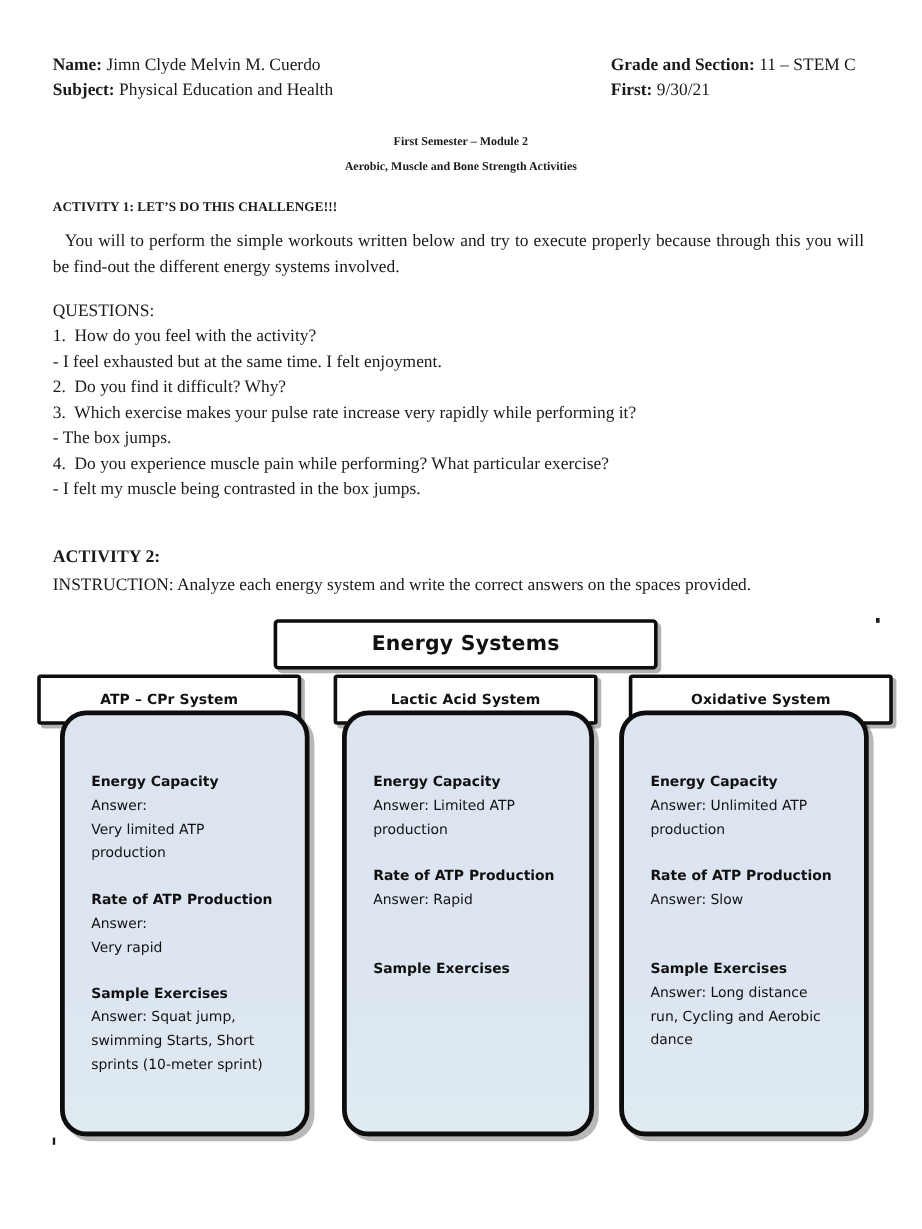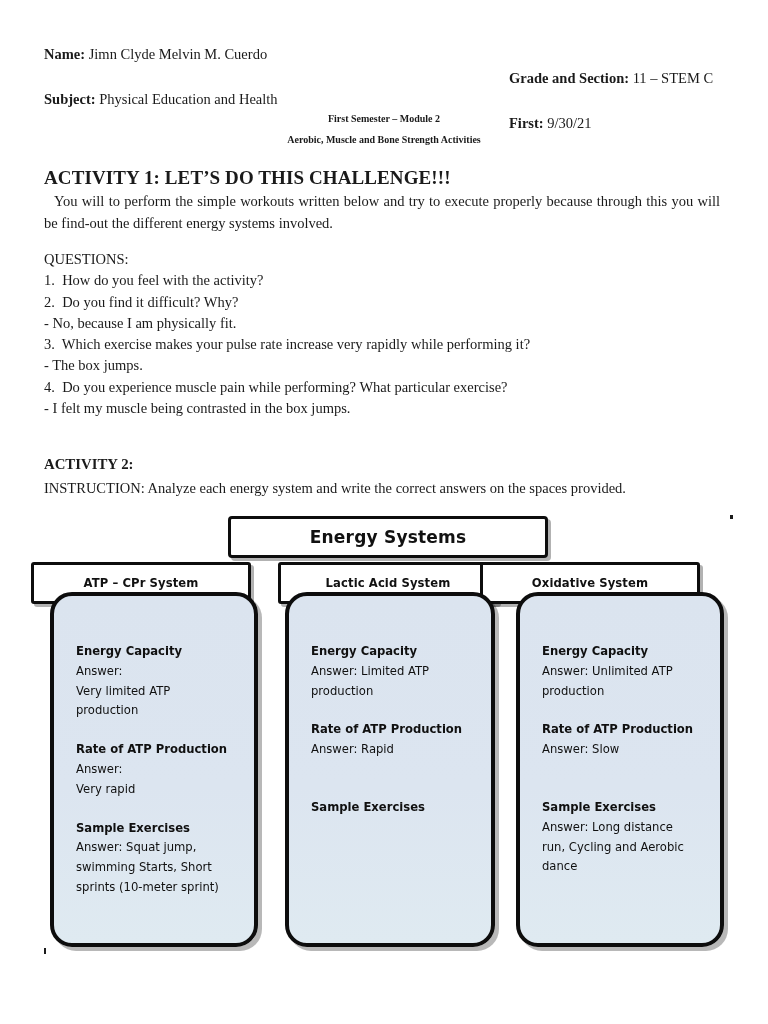--- a/index.html
+++ b/index.html
@@ -29,42 +29,42 @@
     top: 44px;
     width: 680px;
     font-size: 14.5px;
     line-height: 21px;
   }
   .meta-row {
     display: flex;
     width: 100%;
   }
   .meta-left { width: 465px; }
-  .meta-right { flex: 1; margin-top: 24px; }
+  .meta-right { flex: 1; }
   .lbl { font-weight: bold; }
 
   
   .title-block {
     position: absolute;
     left: 0;
     right: 0;
     top: 108px;
     text-align: center;
     font-weight: bold;
     font-size: 10px;
     line-height: 21px;
   }
 
   
   .act1-head {
     position: absolute;
     left: 44px;
     top: 167px;
     font-weight: bold;
-    font-size: 19px;
+    font-size: 11px;
     letter-spacing: .1px;
   }
   .act1-body {
     position: absolute;
     left: 44px;
     top: 190px;
     width: 676px;
     font-size: 14.5px;
     line-height: 22px;
     text-align: justify;
@@ -137,21 +137,21 @@
 
   .sys-node {
     top: 562px;
     height: 42px;
     border-radius: 3px;
     font-size: 11.6px;
     letter-spacing: .1px;
   }
   .sys-1 { left: 31px;  width: 220px; text-align: center; }
   .sys-2 { left: 278px; width: 220px; }
-  .sys-3 { left: 480px; width: 220px; text-align: center; }
+  .sys-3 { left: 524px; width: 220px; text-align: center; }
 
   .content-node {
     position: absolute;
     box-sizing: border-box;
     top: 592px;
     height: 355px;
     border: 4px solid #0d0d0d;
     border-radius: 22px;
     background: linear-gradient(180deg, #dbe4ef 0%, #dce5f0 55%, #dfeaf1 100%);
     box-shadow: 4px 4px 0 rgba(0,0,0,0.28);
@@ -199,22 +199,22 @@
     <div>First Semester – Module 2</div>
     <div>Aerobic, Muscle and Bone Strength Activities</div>
   </div>
 
   <div class="act1-head">ACTIVITY 1: LET’S DO THIS CHALLENGE!!!</div>
   <div class="act1-body">You will to perform the simple workouts written below and try to execute properly because through this you will be find-out the different energy systems involved.</div>
 
   <div class="questions">
     <div>QUESTIONS:</div>
     <div>1.  How do you feel with the activity?</div>
+    <div>- I feel exhausted but at the same time. I felt enjoyment.</div>
     <div>2.  Do you find it difficult? Why?</div>
-    <div>- No, because I am physically fit.</div>
     <div>3.  Which exercise makes your pulse rate increase very rapidly while performing it?</div>
     <div>- The box jumps.</div>
     <div>4.  Do you experience muscle pain while performing? What particular exercise?</div>
     <div>- I felt my muscle being contrasted in the box jumps.</div>
   </div>
 
   <div class="act2-head">ACTIVITY 2:</div>
   <div class="act2-instr">INSTRUCTION: Analyze each energy system and write the correct answers on the spaces provided.</div>
 
   <div class="diagram">

